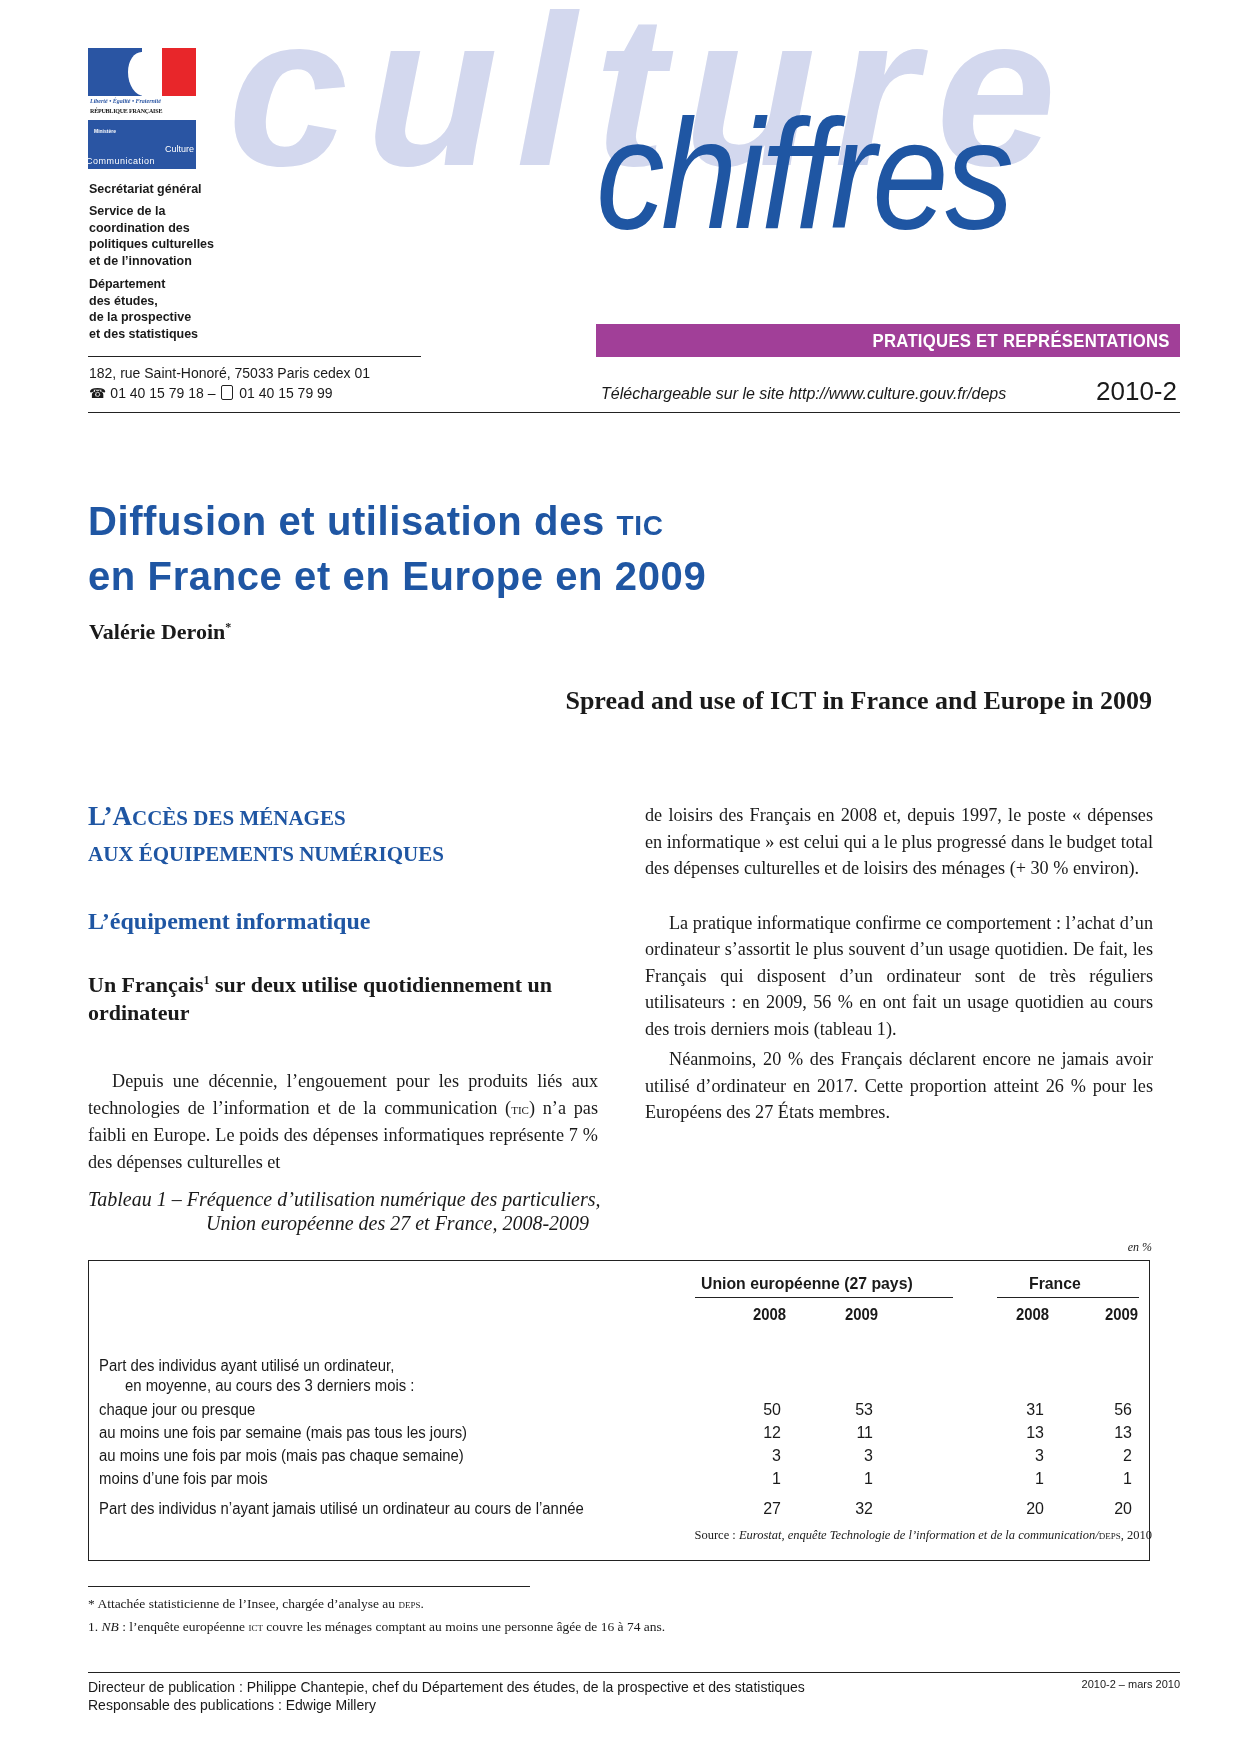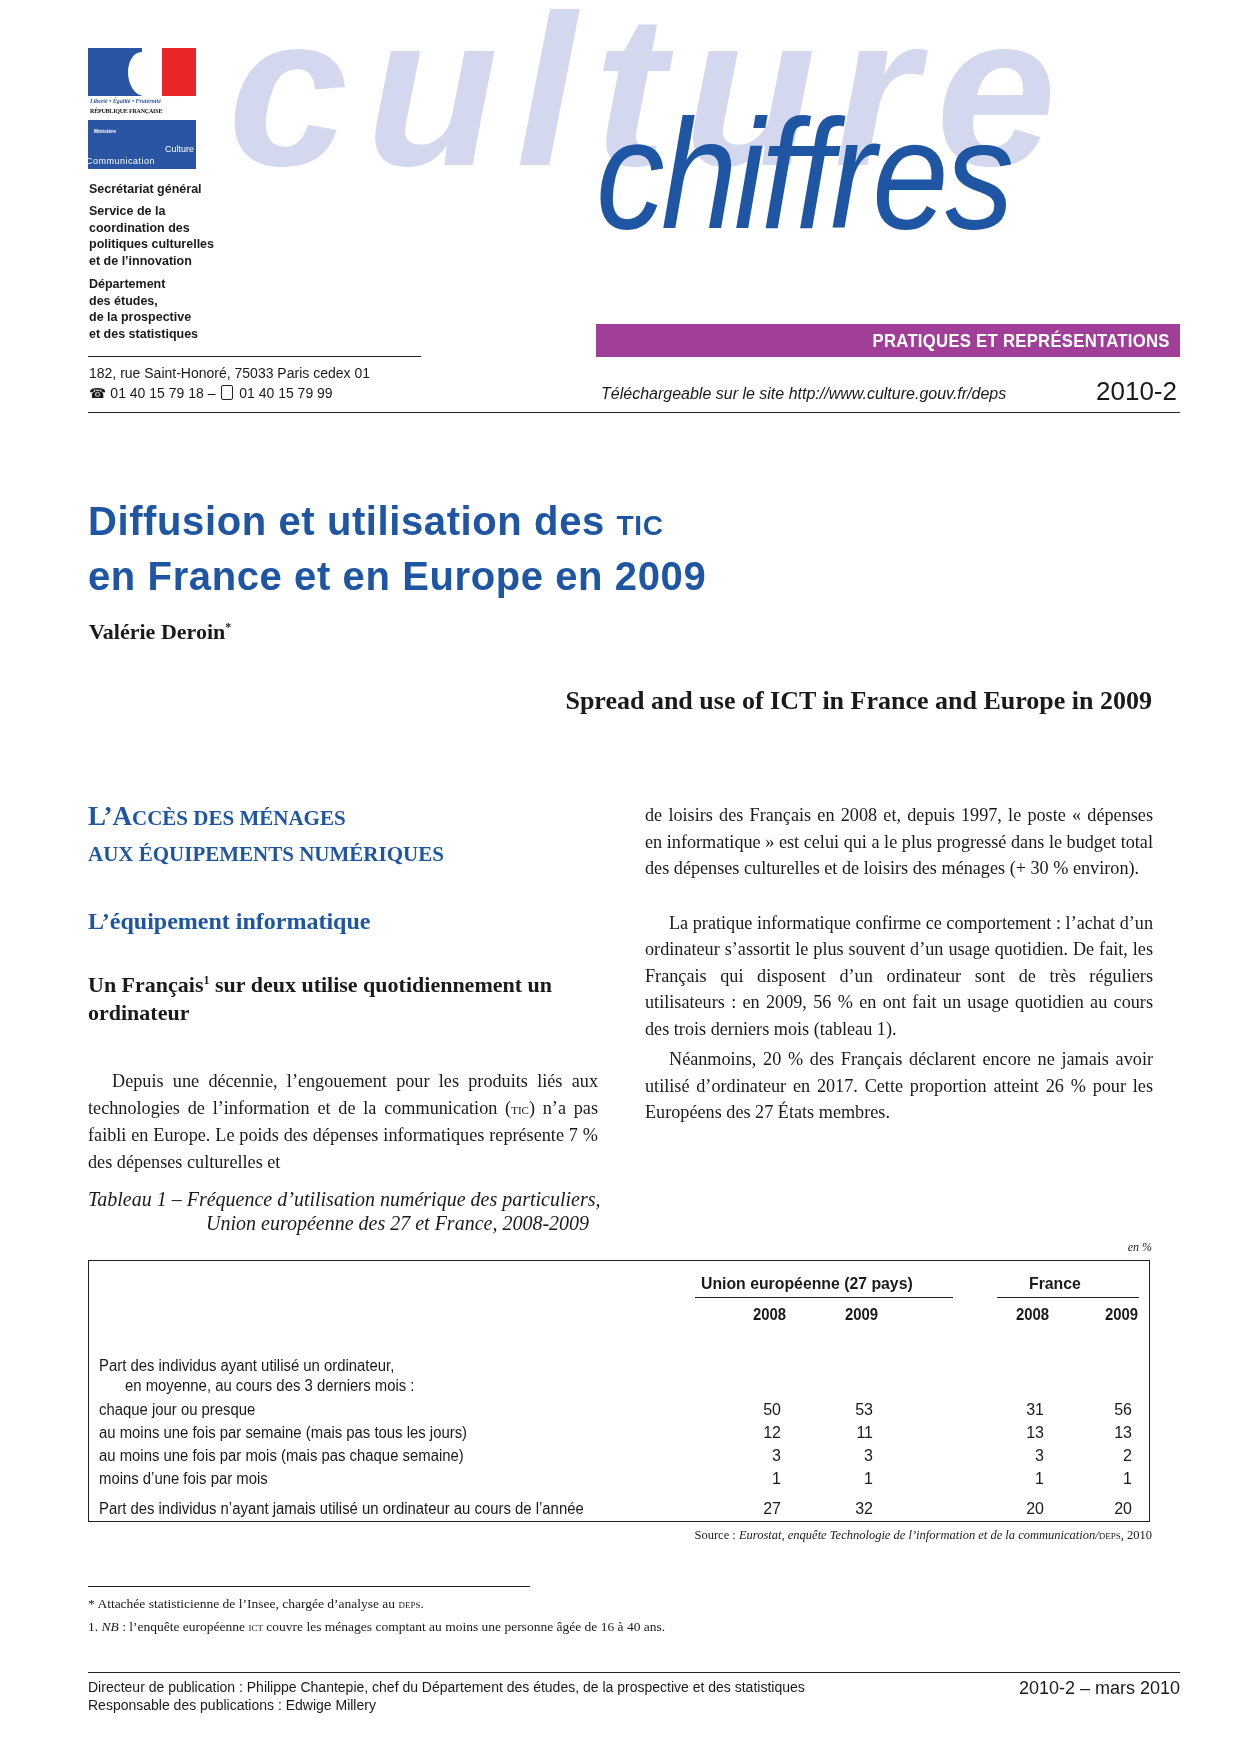--- a/index.html
+++ b/index.html
@@ -57,39 +57,39 @@
   .col p { margin:0; text-indent:0; }
   .col p.ind { text-indent:24px;margin-top:28px; }
   .col .sc { font-variant:small-caps; font-size:16px; }
   .col-left { left:88px; top:1040px; width:510px; }
   .col-right { left:645px; top:802px; width:508px; }
 
   
   .tcap { left:88px; top:1187px; font-size:20px; font-weight:normal; font-style:italic; color:#1a1a1a; line-height:24px; }
   .tcap .l2 { padding-left:118px; display:block; }
   .unit { right:88px; top:1240px; font-size:12px; font-style:italic; color:#1a1a1a; }
-  .tbox { left:88px; top:1260px; width:1062px; height:262px; border:1.5px solid #222; box-sizing:border-box; }
+  .tbox { left:88px; top:1260px; width:1062px; height:301px; border:1.5px solid #222; box-sizing:border-box; }
   .tbl { position:absolute; font-size:16px; color:#1a1a1a; white-space:nowrap; transform:scaleX(0.93); transform-origin:left top; }
   .th-group { font-size:17px; font-weight:bold; }
   .th-year { font-size:16px; font-weight:bold; }
   .grp-rule { position:absolute; height:1px; background:#222; }
   .num { position:absolute; font-size:16px; text-align:right; width:40px; color:#1a1a1a; }
   .source { right:88px; top:1528px; font-size:12.5px; color:#1a1a1a; }
   .source i { font-style:italic; }
   .source .sc { font-variant:small-caps; }
 
   
   .fn-rule { left:88px; top:1586px; width:442px; height:1px; background:#222; }
   .fn { left:88px; font-size:13.5px; color:#1a1a1a; }
   .fn .sc { font-variant:small-caps; }
 
   
   .foot-rule { left:88px; top:1672px; width:1092px; height:1px; background:#222; }
   .foot { left:88px; font-size:14px; color:#1a1a1a; line-height:18px; }
-  .foot-right { right:60px; top:1678px; font-size:18px; color:#1a1a1a; }
+  .foot-right { right:60px; top:1678px; font-size:11px; color:#1a1a1a; }
 </style>
 </head>
 <body>
 
 <div class="abs logo sans">
   <div class="flag-top">
     <div class="blue"></div>
       <div class="white"></div>
       <div class="red"></div>
   </div>
@@ -226,19 +226,19 @@
 
 <div class="abs source serif">
   <span>Source : </span><i>Eurostat, enquête Technologie de l’information et de la communication/</i><span class="sc">deps</span><span>, 2010</span>
 </div>
 
 <div class="abs fn-rule"></div>
 <div class="abs fn serif" style="top:1596px;">
   <span>* Attachée statisticienne de l’Insee, chargée d’analyse au </span><span class="sc">deps</span><span>.</span>
 </div>
 <div class="abs fn serif" style="top:1619px;">
-  <span>1. </span><i>NB</i><span> : l’enquête européenne </span><span class="sc">ict</span><span> couvre les ménages comptant au moins une personne âgée de 16 à 40 ans.</span>
+  <span>1. </span><i>NB</i><span> : l’enquête européenne </span><span class="sc">ict</span><span> couvre les ménages comptant au moins une personne âgée de 16 à 74 ans.</span>
 </div>
 
 <div class="abs foot-rule"></div>
 <div class="abs foot sans" style="top:1678px;">Directeur de publication : Philippe Chantepie, chef du Département des études, de la prospective et des statistiques</div>
 <div class="abs foot sans" style="top:1696px;">Responsable des publications : Edwige Millery</div>
 <div class="abs foot-right sans">2010-2 – mars 2010</div>
 
 </body></html>

